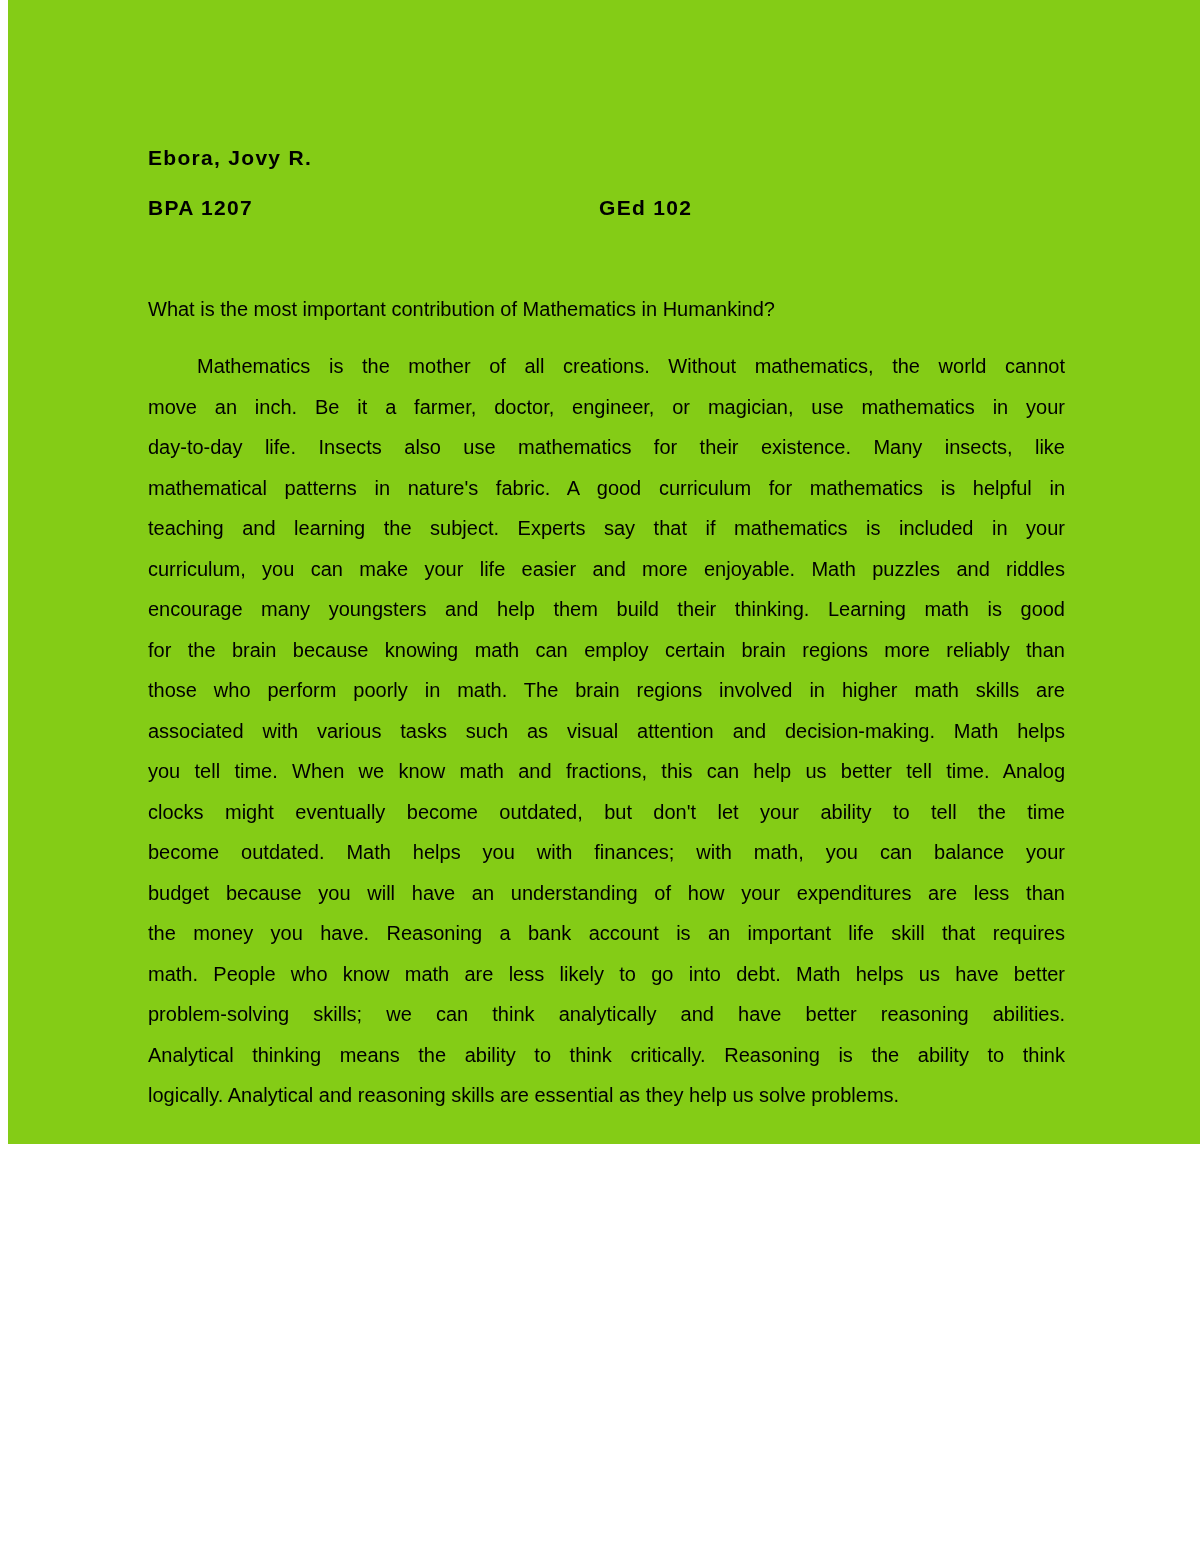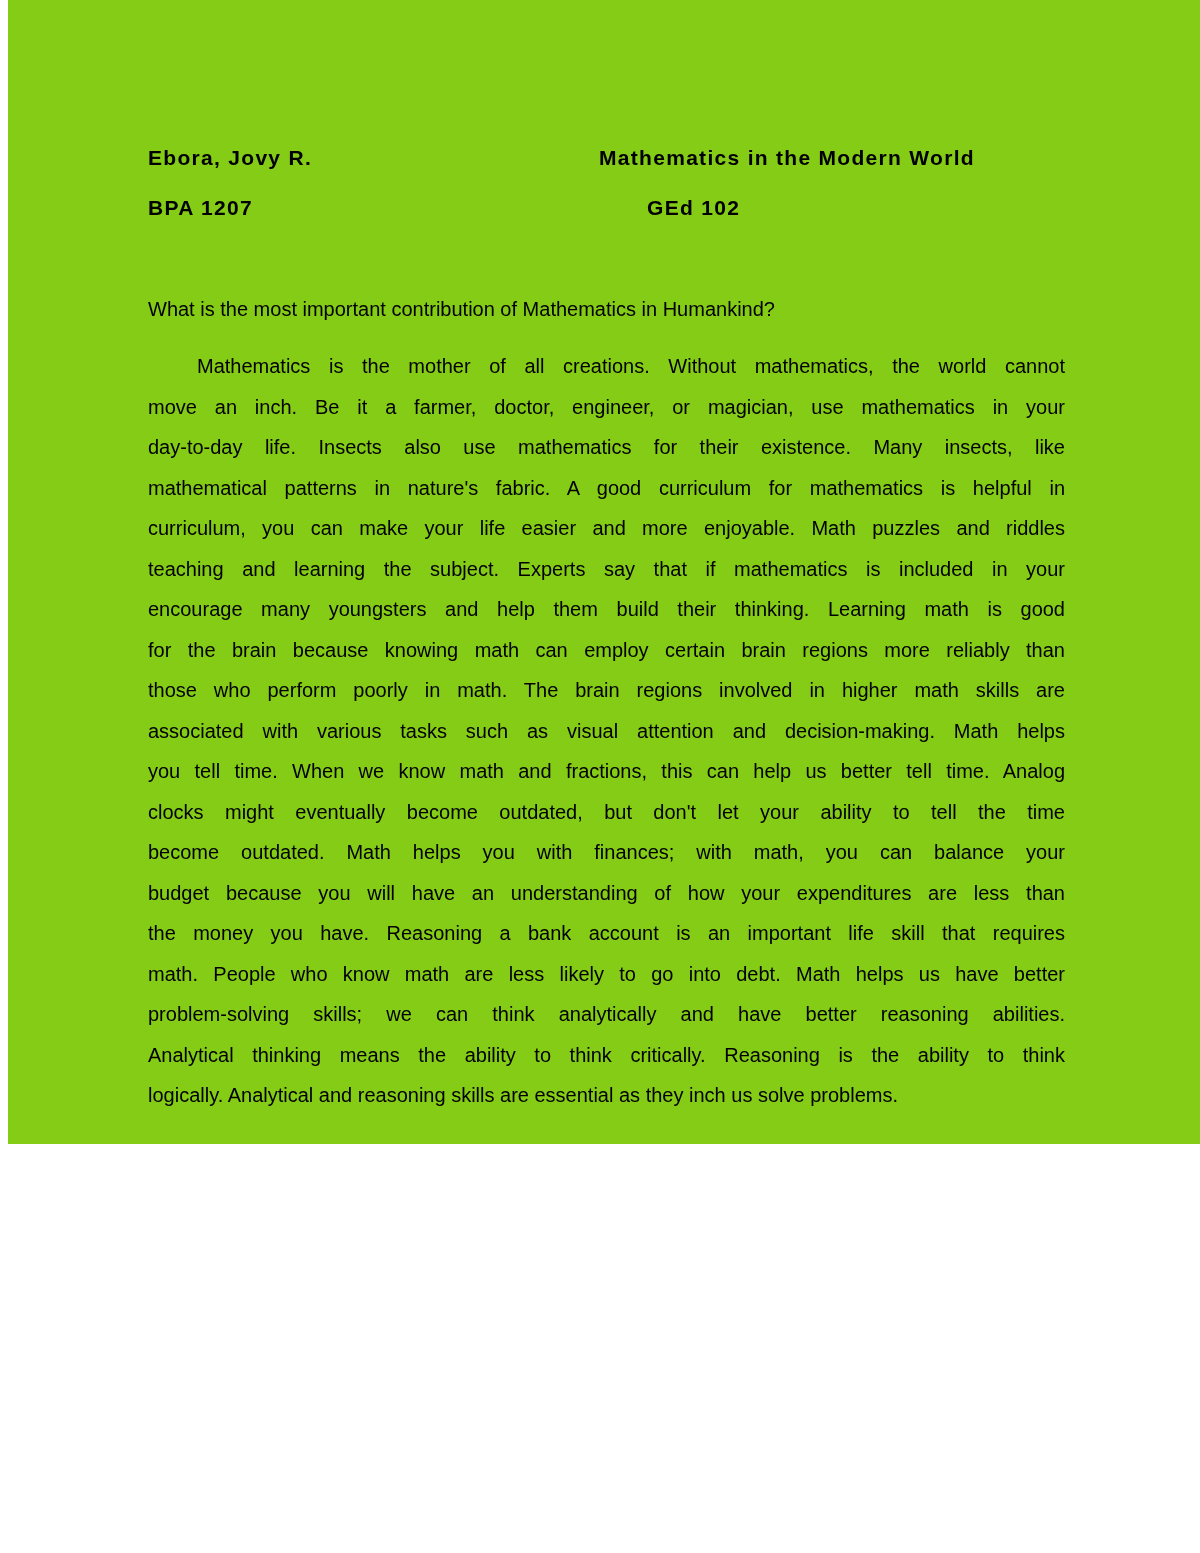--- a/index.html
+++ b/index.html
@@ -2,52 +2,51 @@
 <html><head>
   <meta charset="utf-8">
   <style>
     html, body { margin: 0; padding: 0; background: #ffffff; }
     body { width: 1200px; height: 1553px; position: relative; overflow: hidden; color: #000; }
     .page { position: absolute; left: 8px; top: 0; width: 1200px; height: 1144px; background: #84cc16; }
     .hdr { position: absolute; font-family: "Liberation Sans", sans-serif; font-weight: bold; font-size: 21px; letter-spacing: 1.3px; white-space: nowrap; }
     #name { left: 140px; top: 146px; }
     #course { left: 591px; top: 146px; }
     #section { left: 140px; top: 196px; }
-    #code { left: 591px; top: 196px; margin-left: 48px; }
+    #code { left: 591px; top: 196px; }
     .question { position: absolute; left: 140px; top: 298px; font-family: "Liberation Sans", sans-serif; font-size: 20px; white-space: nowrap; }
     .body-lines { position: absolute; left: 140px; top: 354px; width: 917px; font-family: "Liberation Sans", sans-serif; font-size: 20px; }
     .line { height: 40.5px; line-height: 24px; white-space: nowrap; text-align: justify; text-align-last: justify; }
     .line.first { padding-left: 49px; }
     .line.last { text-align-last: left; }
   </style>
 </head>
 <body>
 
 <div class="page">
   <div class="hdr" id="name">Ebora, Jovy R.</div>
-  <div class="hdr" id="course">Mathematics in the Modern World</div>
   <div class="hdr" id="section">BPA 1207</div>
   <div class="hdr" id="code">GEd 102</div>
 
   <div class="question">What is the most important contribution of Mathematics in Humankind?</div>
 
   <div class="body-lines">
     <div class="line first">Mathematics is the mother of all creations. Without mathematics, the world cannot</div>
     <div class="line">move an inch. Be it a farmer, doctor, engineer, or magician, use mathematics in your</div>
     <div class="line">day-to-day life. Insects also use mathematics for their existence. Many insects, like</div>
     <div class="line">mathematical patterns in nature's fabric. A good curriculum for mathematics is helpful in</div>
+    <div class="line">teaching and learning the subject. Experts say that if mathematics is included in your</div>
     <div class="line">curriculum, you can make your life easier and more enjoyable. Math puzzles and riddles</div>
-    <div class="line">teaching and learning the subject. Experts say that if mathematics is included in your</div>
     <div class="line">encourage many youngsters and help them build their thinking. Learning math is good</div>
     <div class="line">for the brain because knowing math can employ certain brain regions more reliably than</div>
     <div class="line">those who perform poorly in math. The brain regions involved in higher math skills are</div>
     <div class="line">associated with various tasks such as visual attention and decision-making. Math helps</div>
     <div class="line">you tell time. When we know math and fractions, this can help us better tell time. Analog</div>
     <div class="line">clocks might eventually become outdated, but don't let your ability to tell the time</div>
     <div class="line">become outdated. Math helps you with finances; with math, you can balance your</div>
     <div class="line">budget because you will have an understanding of how your expenditures are less than</div>
     <div class="line">the money you have. Reasoning a bank account is an important life skill that requires</div>
     <div class="line">math. People who know math are less likely to go into debt. Math helps us have better</div>
     <div class="line">problem-solving skills; we can think analytically and have better reasoning abilities.</div>
     <div class="line">Analytical thinking means the ability to think critically. Reasoning is the ability to think</div>
-    <div class="line last">logically. Analytical and reasoning skills are essential as they inch us solve problems.</div>
+    <div class="line last">logically. Analytical and reasoning skills are essential as they help us solve problems.</div>
   </div>
 </div>
 
 </body></html>

